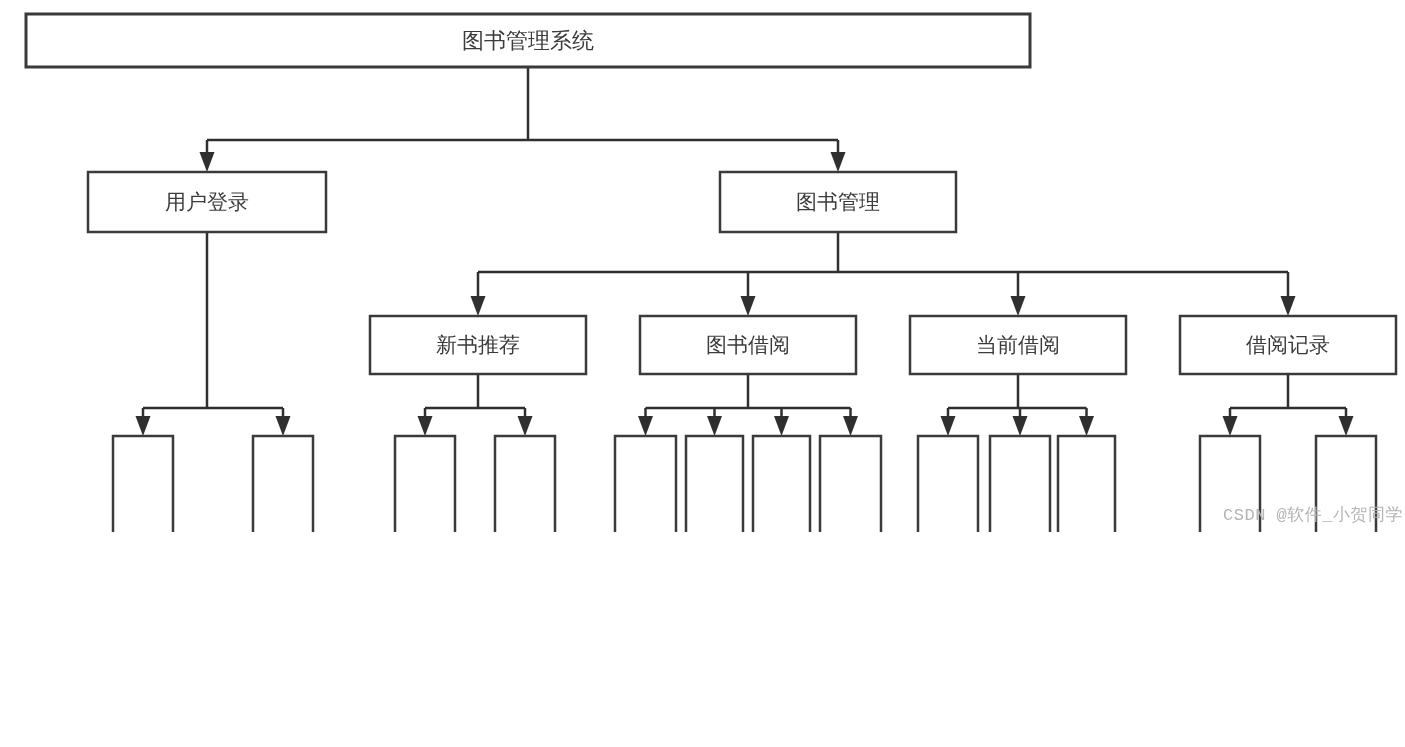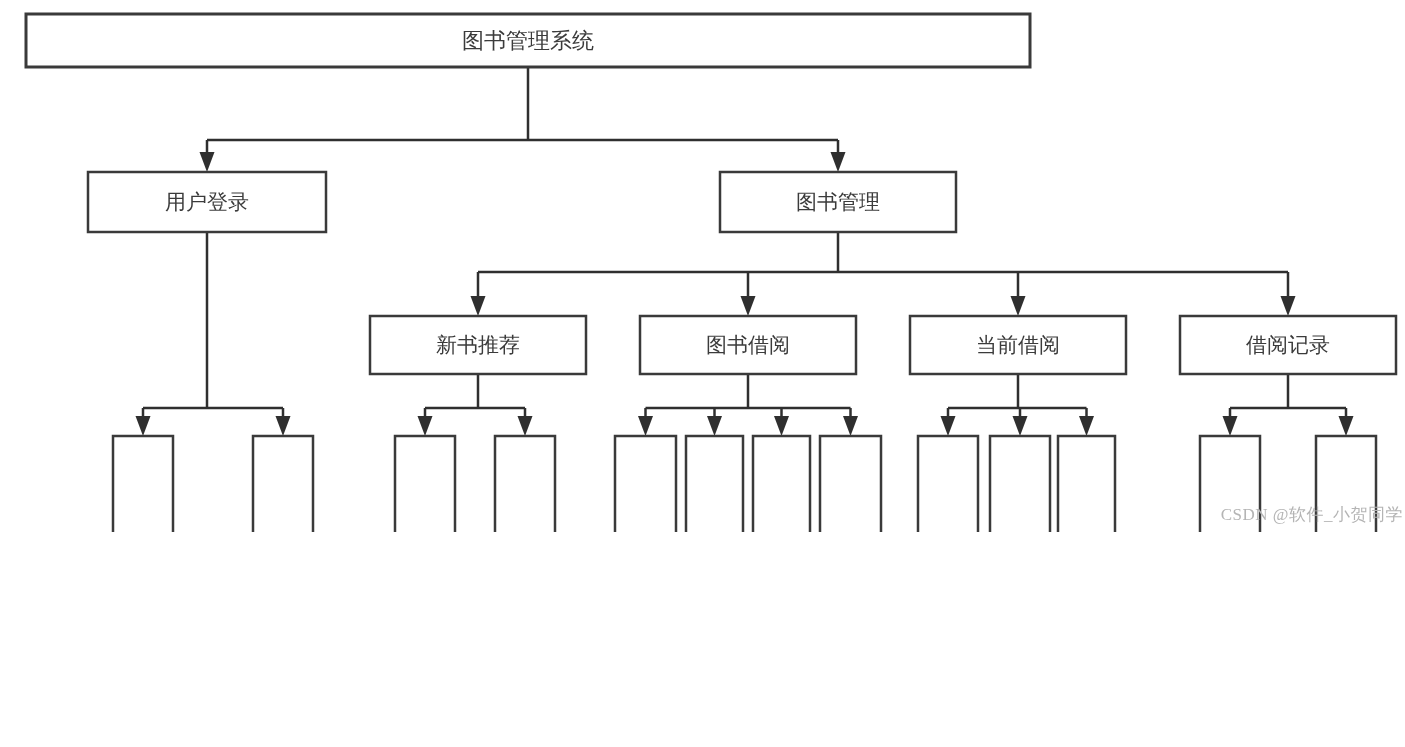--- a/index.html
+++ b/index.html
@@ -71,21 +71,21 @@
     line-height: 1.12;
     letter-spacing: 3px;
     color: #3b3b3b;
     white-space: nowrap;
     text-align: center;
   }
   .watermark {
     position: absolute;
     right: 10px;
     bottom: 6px;
-    font-family: Liberation Serif, serif;
+    font-family: Liberation Mono, monospace;
     font-size: 17px;
     color: #b4b4b4;
     letter-spacing: 0.5px;
     white-space: nowrap;
   }
 </style>
 </head>
 <body>
 
 <div id="diagram-root">

